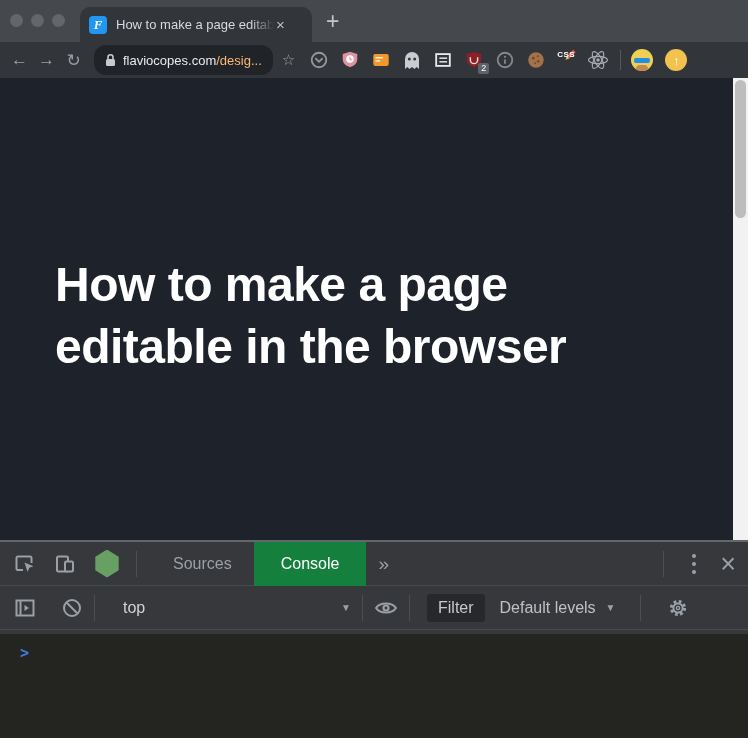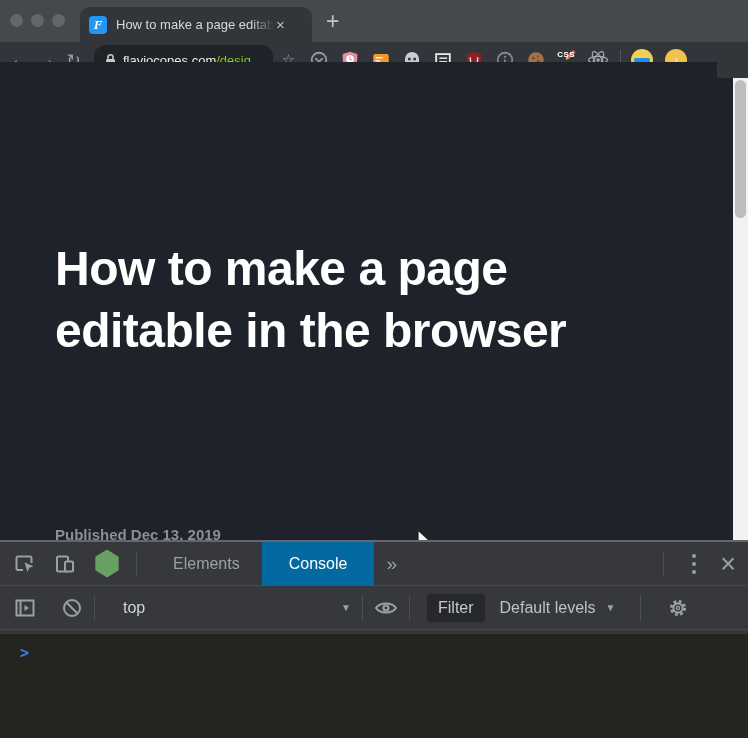--- a/index.html
+++ b/index.html
@@ -37,21 +37,21 @@
   .toolbar {
     position:absolute; top:42px; left:0; right:0; height:36px; background:#323539;
     display:flex; align-items:center;
   }
   .nav-btn { color:#9aa0a6; font-size:17px; width:27px; text-align:center; flex:0 0 auto; }
   .urlbar {
     height:30px; border-radius:12px; background:#202327; margin-left:7px;
     display:flex; align-items:center; padding:0 11px; flex:0 0 auto;
   }
   .url-domain { color:#e8eaed; font-size:13px; margin-left:7px; }
-  .url-path { color:#84cc16; font-size:13px; }
+  .url-path { color:#fdba74; font-size:13px; }
   .star { color:#9aa0a6; font-size:15px; margin-left:9px; flex:0 0 auto; }
   .ext-row { display:flex; align-items:center; gap:9px; margin-left:13px; }
   .ext { width:22px; height:22px; position:relative; display:flex; align-items:center; justify-content:center; flex:0 0 22px; }
   .badge {
     position:absolute; right:-4px; bottom:-3px; background:#5f6368; color:#fff;
     font-size:9px; line-height:11px; padding:0 3px; border-radius:2px;
   }
   .css-label { position:absolute; bottom:12px; left:1px; color:#fff; font-weight:bold; font-size:8px; letter-spacing:0.5px; }
   .tb-sep { width:1px; height:20px; background:#55585c; margin-left:11px; flex:0 0 1px; }
   .avatar {
@@ -60,21 +60,21 @@
   }
   .avatar .glasses { position:absolute; top:9px; left:3px; width:16px; height:5px; background:#1f8fe8; border-radius:2px; }
   .avatar .chin { position:absolute; bottom:0; left:5px; width:12px; height:6px; background:#c08b53; border-radius:4px 4px 0 0; }
   .update-btn {
     width:22px; height:22px; border-radius:50%; background:#f2c24e; margin-left:12px;
     color:#fff; font-weight:bold; font-size:13px; display:flex; align-items:center;
     justify-content:center; flex:0 0 22px;
   }
 
   
-  .page { position:absolute; top:62px; left:0; width:717px; height:462px; background:#1e222a; }
+  .page { position:absolute; top:78px; left:0; width:717px; height:462px; background:#1e222a; }
   .page h1 {
     position:absolute; left:55px; top:176px; width:635px; margin:0;
     color:#ffffff; font-size:48px; line-height:1.3; font-weight:bold; letter-spacing:-0.5px;
   }
   .intro {
     position:absolute; left:55px; top:355px; width:620px; margin:0;
     color:#d5d8dc; font-size:23px; line-height:1.42; font-weight:300;
   }
   .published { position:absolute; left:55px; top:464px; color:#8b8f94; font-size:15px; font-weight:bold; }
   .page-hr { position:absolute; left:55px; top:521px; width:625px; height:1px; background:#3d4147; }
@@ -89,21 +89,21 @@
   }
   .dt-tabbar { height:44px; display:flex; align-items:center; border-bottom:1px solid #47494d; position:relative; }
   .dt-icons { display:flex; align-items:center; margin-left:14px; gap:18px; }
   .node-hex {
     width:26px; height:28px; background:#68a063;
     clip-path:polygon(50% 0%,95% 26%,95% 74%,50% 100%,5% 74%,5% 26%);
   }
   .dt-sep-v { width:1px; height:26px; background:#4b4e52; margin-left:16px; }
   .dt-tabs { display:flex; align-items:stretch; height:44px; margin-left:14px; }
   .dt-tab { display:flex; align-items:center; padding:0 22px; color:#9aa0a6; font-size:16px; }
-  .dt-tab.selected { background:#0369a1; color:#fff; padding:0 27px; }
+  .dt-tab.selected { background:#15803d; color:#fff; padding:0 27px; }
   .dt-more { color:#9aa0a6; font-size:19px; display:flex; align-items:center; margin-left:12px; }
   .dt-right { position:absolute; right:0; top:0; height:44px; display:flex; align-items:center; }
   .dt-right .dt-sep-v { margin:0; }
   .kebab { display:flex; flex-direction:column; gap:4px; margin-left:28px; }
   .kebab i { width:4px; height:4px; border-radius:50%; background:#9aa0a6; }
   .dt-close { color:#9aa0a6; font-size:27px; line-height:27px; margin:0 12px 0 24px; }
 
   .dt-toolbar { height:44px; display:flex; align-items:center; border-bottom:1px solid #47494d; }
   .dt-toolbar .dt-sep-v { margin:0 11px; }
   .context-dropdown { width:228px; display:flex; align-items:center; justify-content:space-between; margin-left:17px; }
@@ -262,21 +262,21 @@
       </svg>
       <svg width="22" height="22" viewBox="0 0 22 22">
         <rect x="3" y="3.5" width="11" height="15" rx="1.5" fill="none" stroke="#9aa0a6" stroke-width="2"></rect>
         <rect x="11" y="8.5" width="8" height="10" rx="1.5" fill="#36383c" stroke="#9aa0a6" stroke-width="2"></rect>
       </svg>
       <div class="node-hex"></div>
     </div>
     <span class="dt-sep-v"></span>
 
     <div class="dt-tabs">
-      <div class="dt-tab">Elements</div>
+      <div class="dt-tab">Sources</div>
       <div class="dt-tab selected">Console</div>
       <span class="dt-more">»</span>
     </div>
 
     <div class="dt-right">
       <span class="dt-sep-v"></span>
       <span class="kebab">
           <i></i>
           <i></i>
           <i></i>

